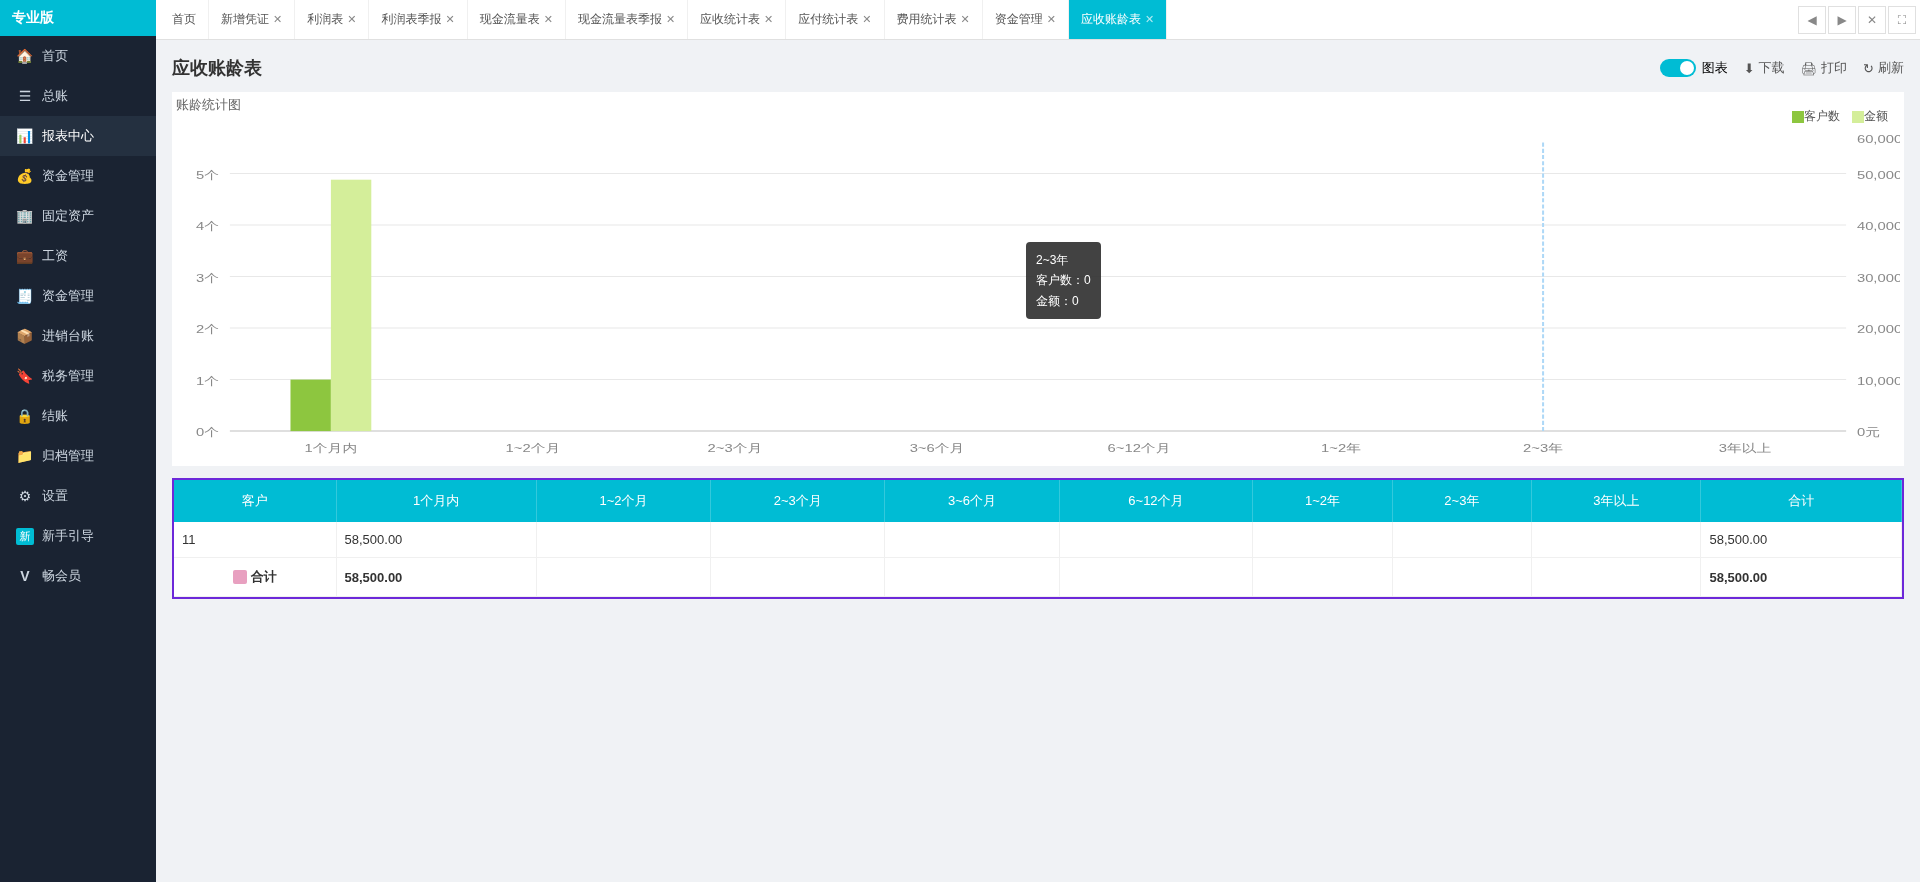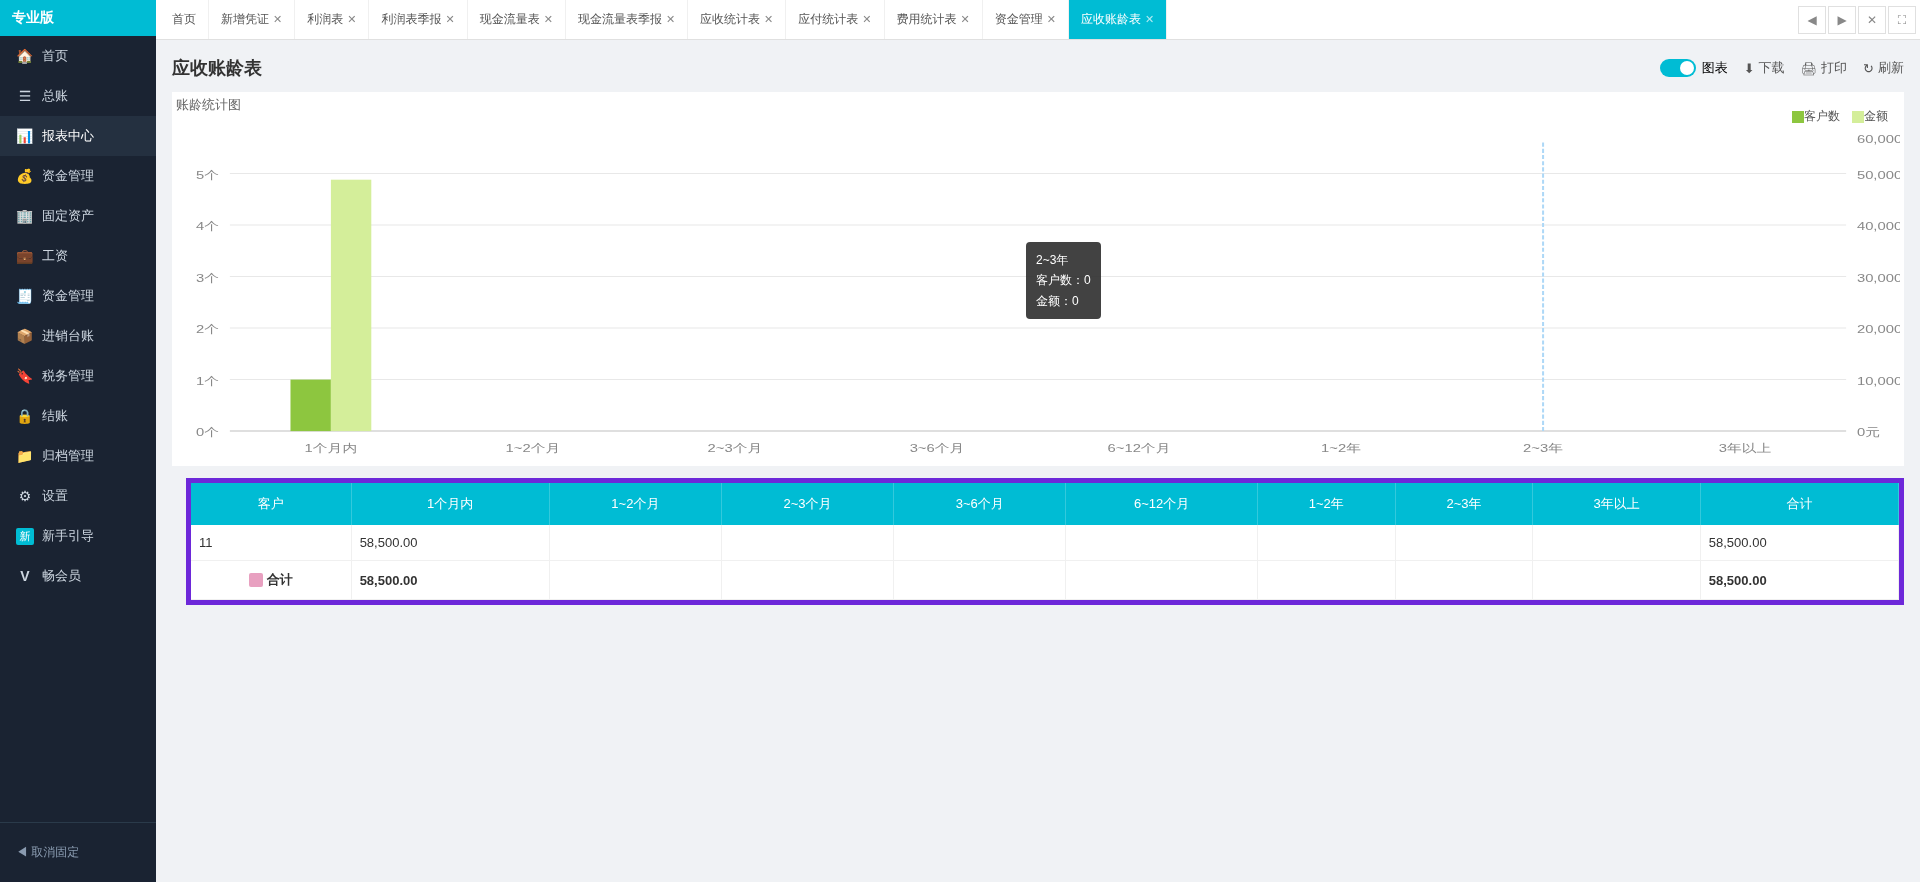--- a/index.html
+++ b/index.html
@@ -196,22 +196,21 @@
       border-radius: 4px;
       font-size: 12px;
       line-height: 1.7;
       pointer-events: none;
       white-space: nowrap;
     }
 
     
     .table-section {
       background: #fff;
-      border: 5px solid #6d28d9;
-      margin-left: 14px;
+      border: 2px solid #6d28d9;
     }
     table {
       width: 100%;
       border-collapse: collapse;
       font-size: 13px;
     }
     thead tr {
       background: #00bcd4;
       color: #fff;
     }
@@ -302,25 +301,20 @@
   </div>
   <div class="sidebar-item">
     <span class="icon" style="font-size:11px;background:#00bcd4;color:white;padding:1px 3px;border-radius:2px;">新</span>
     <span>新手引导</span>
   </div>
   <div class="sidebar-item">
     <span class="icon" style="font-size:14px;font-weight:bold;color:#cdd6e0;">V</span>
     <span>畅会员</span>
   </div>
 
-  <div class="sidebar-bottom">
-    <div class="sidebar-item">
-      <span>◀ 取消固定</span>
-    </div>
-  </div>
 </div>
 
 <div class="main">
 
   <div class="tab-bar">
     <div class="tab-item">
       <span>首页</span>
     </div>
     <div class="tab-item">
       <span>新增凭证</span>

